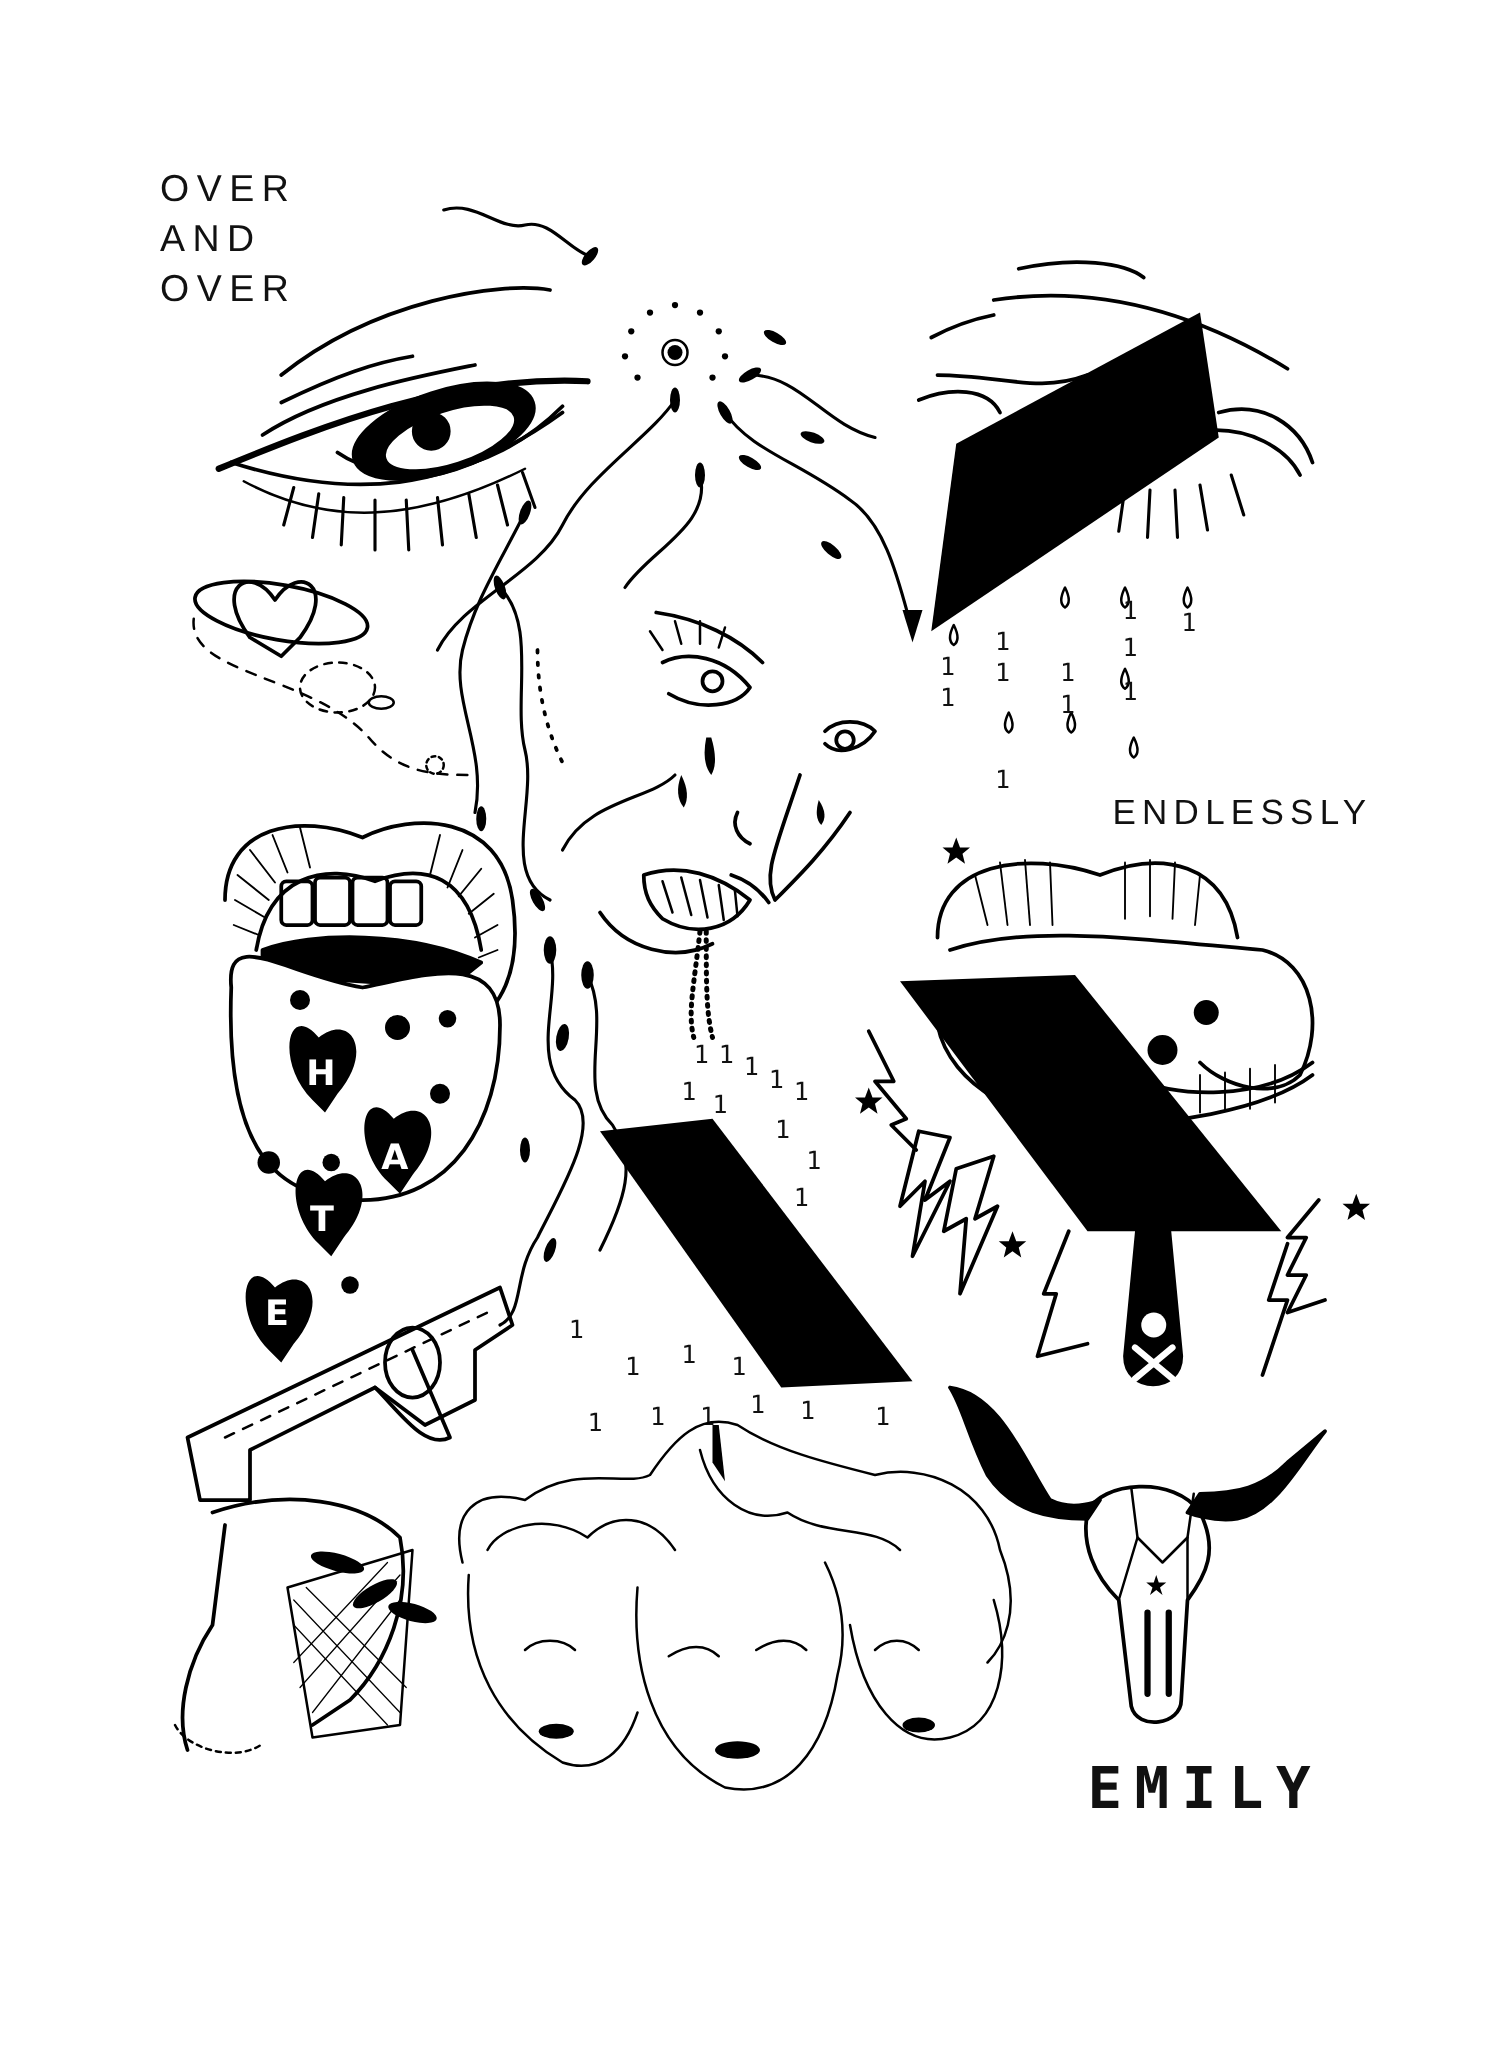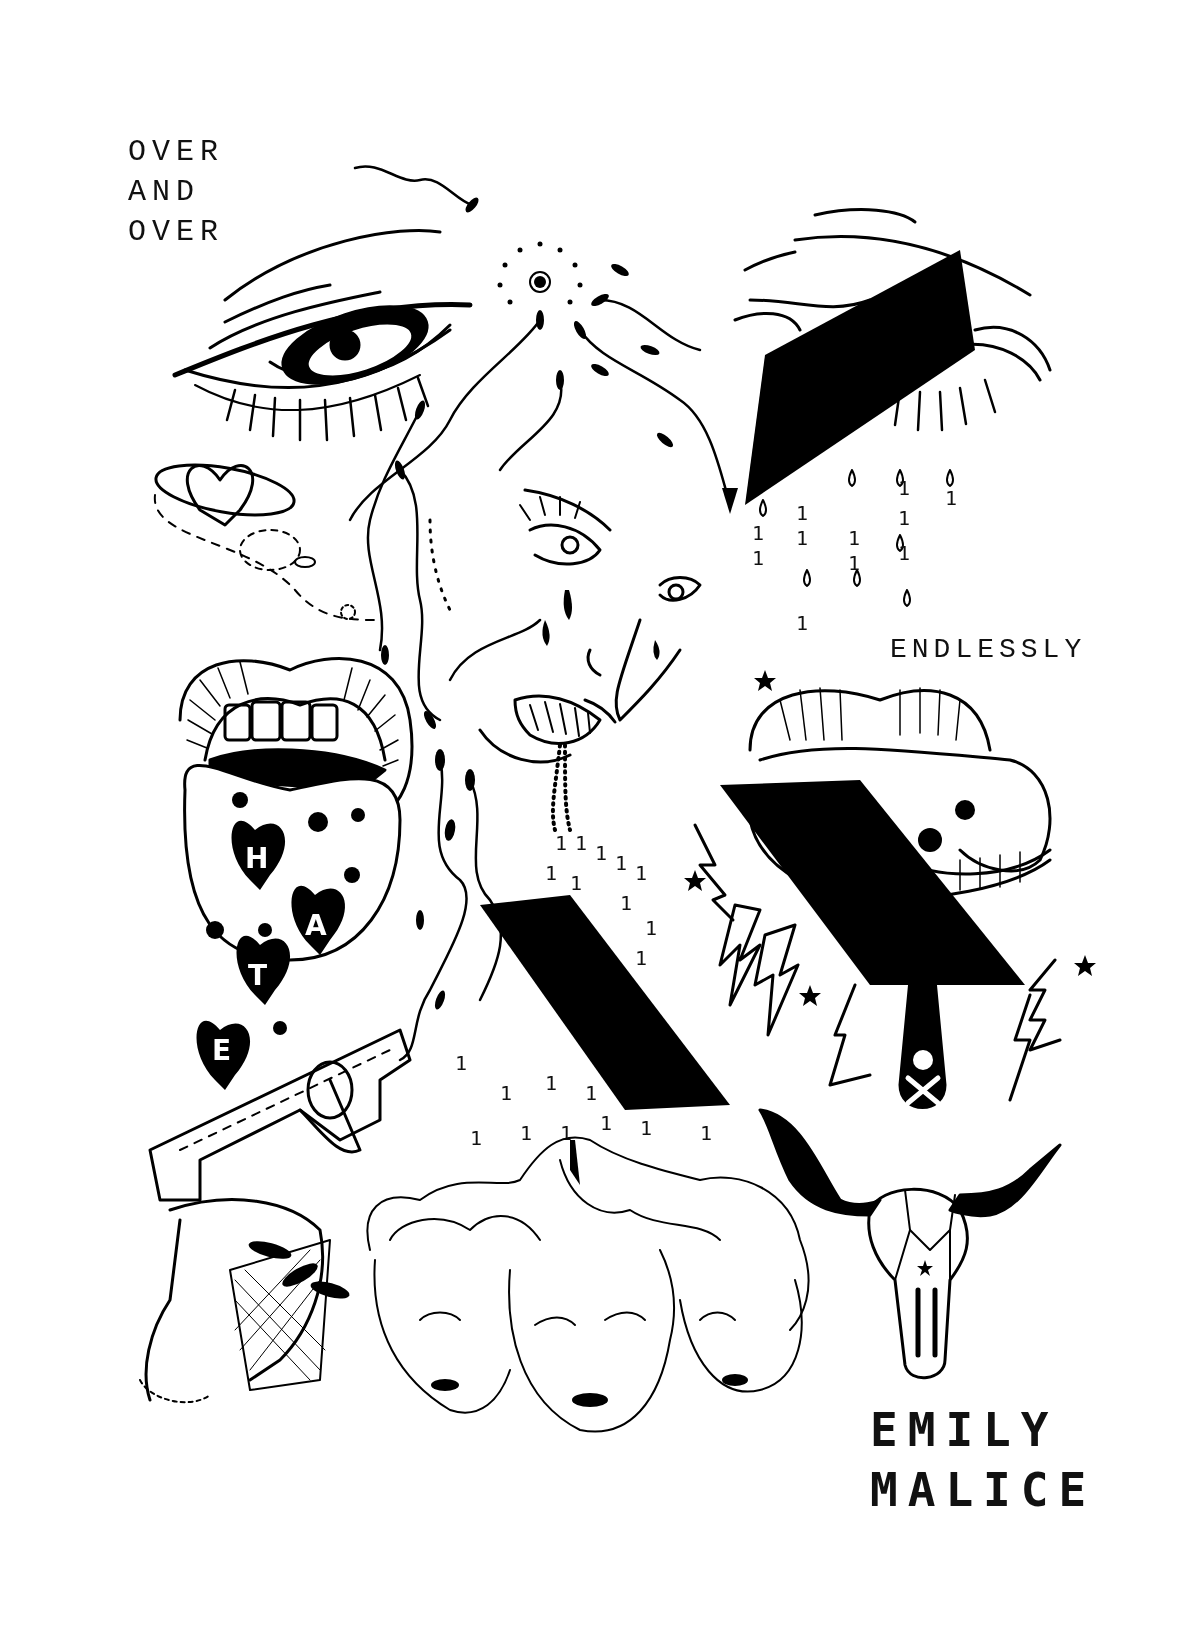--- a/index.html
+++ b/index.html
@@ -1,22 +1,22 @@
 <!DOCTYPE html>
 <html><head>
 <meta charset="utf-8">
 <style>
   html, body { margin: 0; padding: 0; background: #ffffff; }
   body { width: 1200px; height: 1650px; position: relative; overflow: hidden; font-family: "DejaVu Sans", sans-serif; }
   .canvas { position: absolute; left: 0; top: 0; width: 1200px; height: 1650px; }
-  .hand-text { position: absolute; font-family: Liberation Mono, monospace; color: #111; letter-spacing: 6px; font-weight: 400; }
+  .hand-text { position: absolute; font-family: Liberation Sans, sans-serif; color: #111; letter-spacing: 6px; font-weight: 400; }
   .title-over { left: 128px; top: 132px; font-size: 30px; line-height: 40px; }
   .title-over span { display: block; }
   .endlessly { left: 890px; top: 634px; font-size: 28px; letter-spacing: 5px; }
-  .signature { left: 870px; top: 1400px; font-size: 46px; font-weight: 700; letter-spacing: 10px; line-height: 60px; font-family: "DejaVu Sans Mono", monospace; }
+  .signature { left: 870px; top: 1400px; font-size: 46px; font-weight: 700; letter-spacing: 10px; line-height: 60px; font-family: "DejaVu Sans Mono", monospace; text-align: center; }
   .signature span { display: block; }
   .heart-letter { font-family: "DejaVu Sans", sans-serif; font-weight: 700; fill: #fff; font-size: 28px; }
   .binary { font-family: "DejaVu Sans Mono", monospace; font-size: 20px; fill: #111; }
 </style>
 </head>
 <body>
 
 <div class="canvas">
 <svg width="1200" height="1650" viewBox="0 0 1200 1650" xmlns="http://www.w3.org/2000/svg">
   <g fill="none" stroke="#000" stroke-width="3" stroke-linecap="round" stroke-linejoin="round">
@@ -355,14 +355,13 @@
 <div class="hand-text title-over">
   <span>OVER</span>
   <span>AND</span>
   <span>OVER</span>
 </div>
 
 <div class="hand-text endlessly">ENDLESSLY</div>
 
 <div class="hand-text signature">
   <span>EMILY</span>
-  <span>MALICE</span>
 </div>
 
 </body></html>

